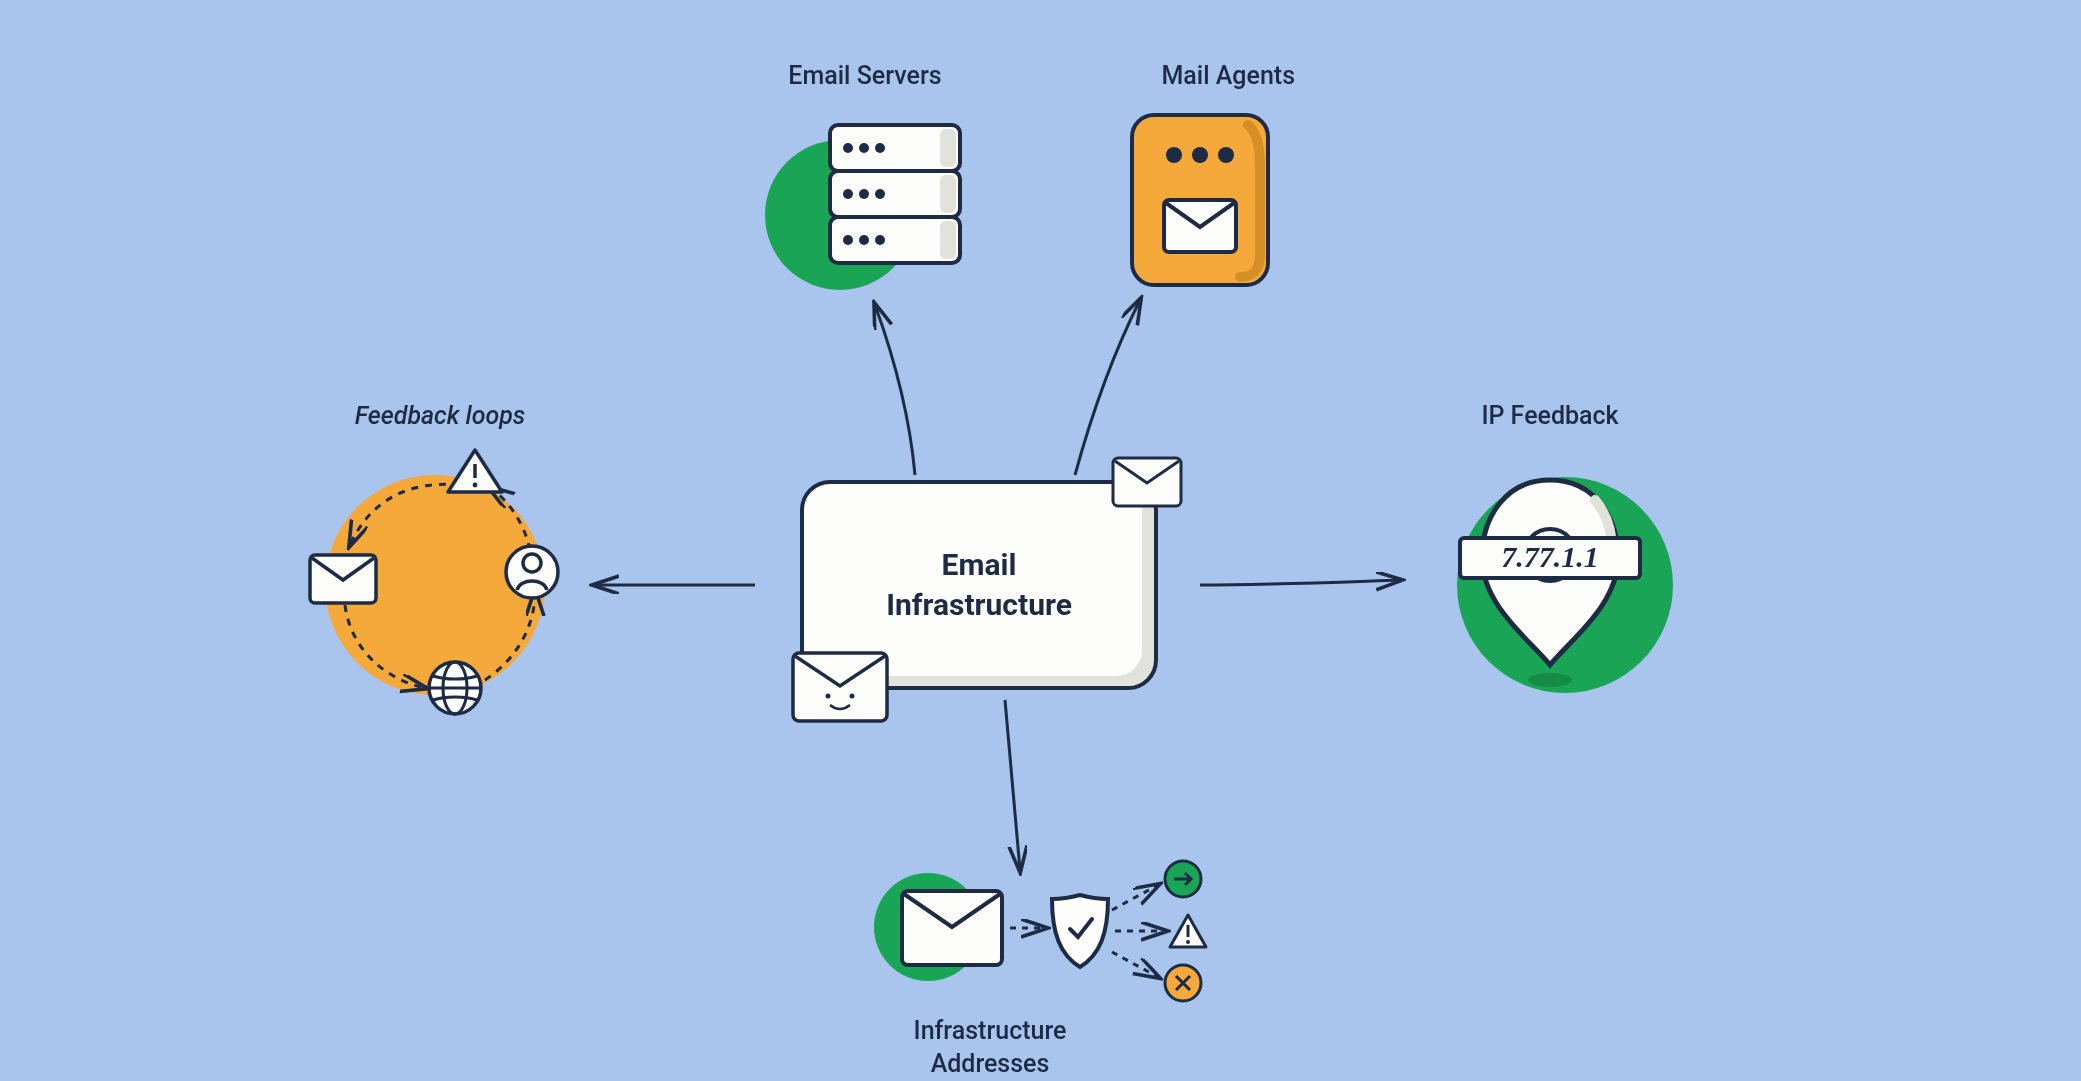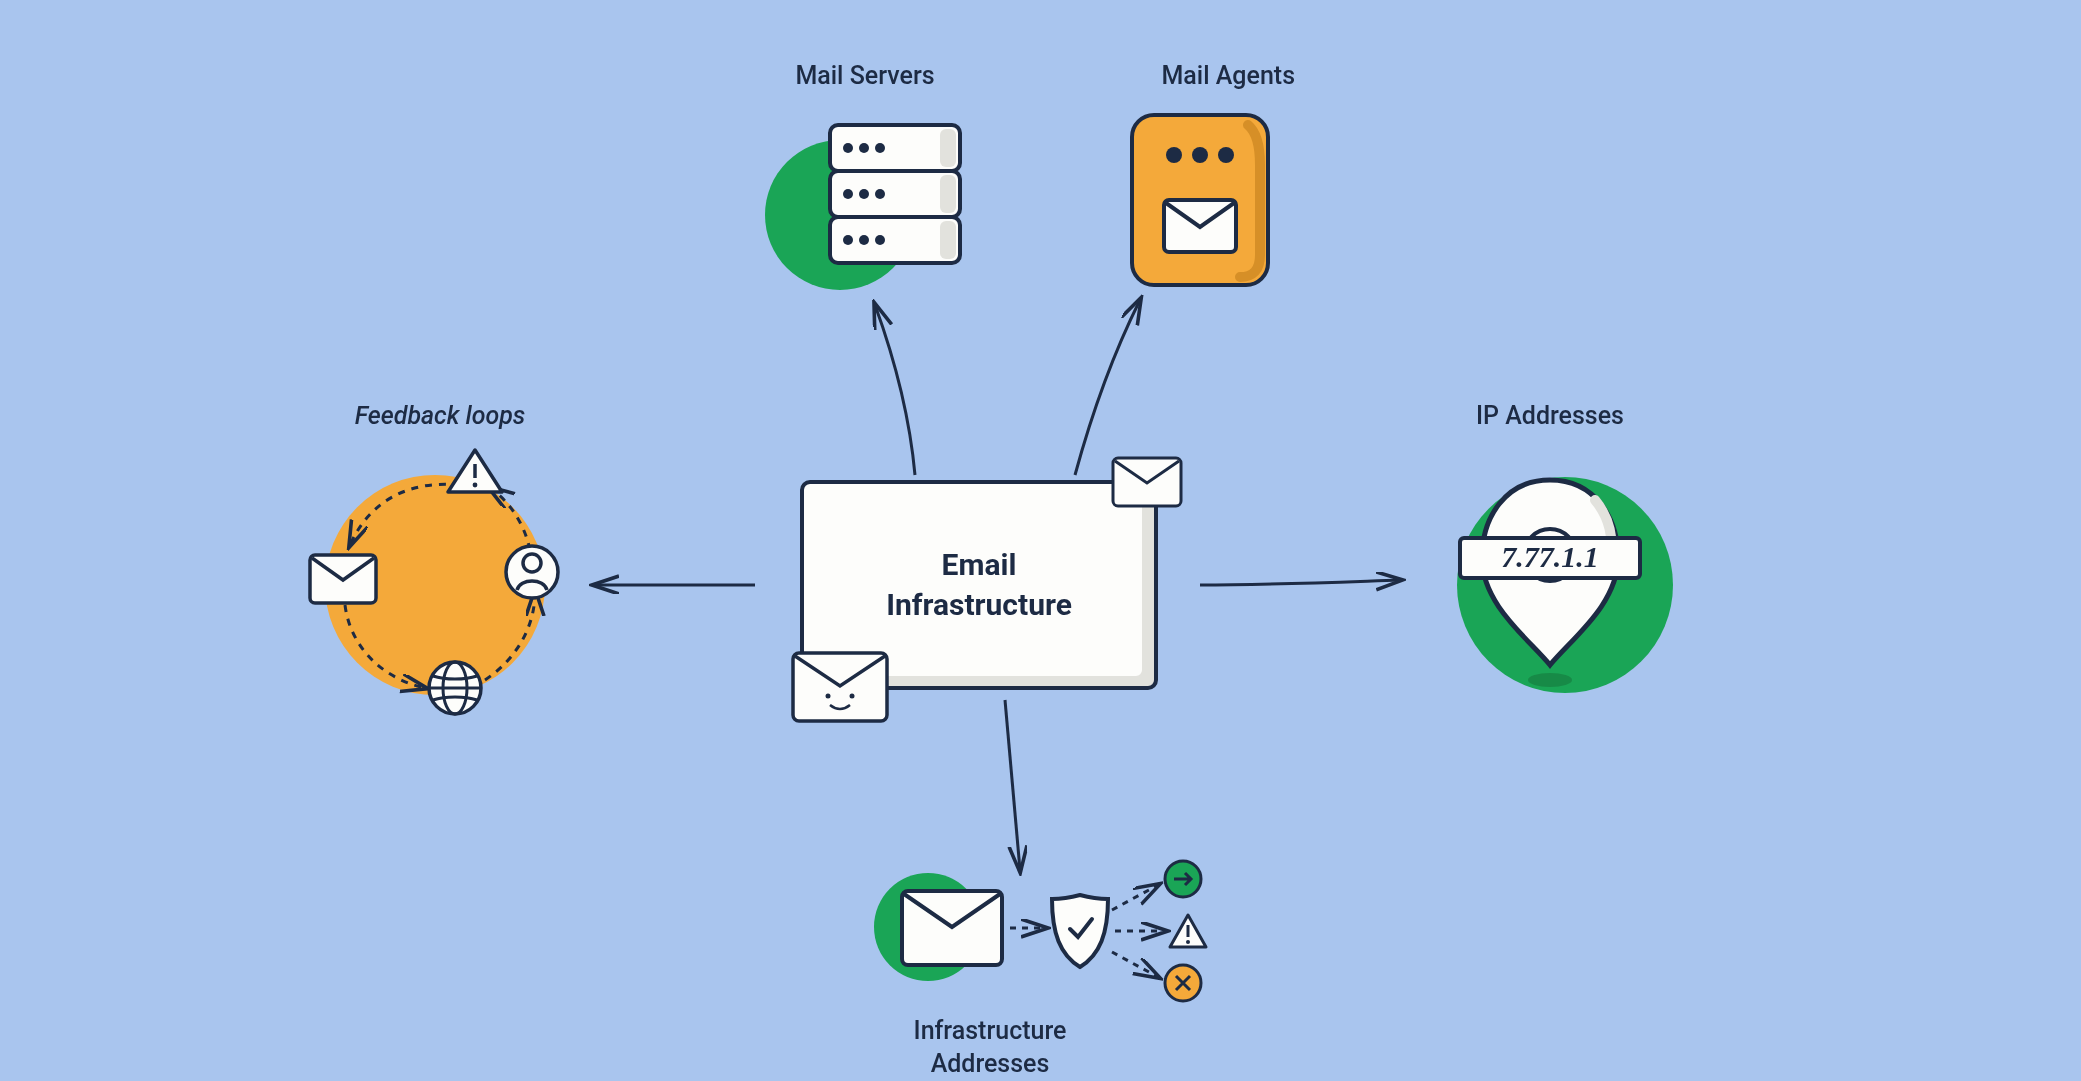--- a/index.html
+++ b/index.html
@@ -22,21 +22,21 @@
   .node { position: absolute; font-weight: bold; }
   svg.full { position: absolute; top: 0; left: 0; width: 2081px; height: 1081px; pointer-events: none; }
   .center-card {
     position: absolute;
     left: 800px;
     top: 480px;
     width: 358px;
     height: 210px;
     background: #fdfdfb;
     border: 4px solid #1d2b44;
-    border-radius: 10px;
+    border-radius: 30px;
     display: flex;
     align-items: center;
     justify-content: center;
     box-shadow: inset -12px -10px 0 0 #e2e2dd;
   }
   .center-title {
     color: #1d2b44;
     font-size: 30px;
     font-weight: 700;
     text-align: center;
@@ -77,21 +77,21 @@
 </svg>
 
 <svg style="position:absolute; left:790px; top:650px;" width="100" height="74">
   <rect x="3" y="3" width="94" height="68" rx="6" fill="#fdfdfb" stroke="#1d2b44" stroke-width="3.5"></rect>
   <path d="M 5 6 L 50 36 L 95 6" fill="none" stroke="#1d2b44" stroke-width="3.5"></path>
   <circle cx="38" cy="46" r="2.5" fill="#1d2b44"></circle>
   <circle cx="62" cy="46" r="2.5" fill="#1d2b44"></circle>
   <path d="M 40 55 Q 50 63 60 55" fill="none" stroke="#1d2b44" stroke-width="2.5"></path>
 </svg>
 
-<div class="label" style="left:760px; top:60px; width:210px;">Mail Servers</div>
+<div class="label" style="left:760px; top:60px; width:210px;">Email Servers</div>
 <div class="node" style="left:760px; top:105px;">
   <svg width="210" height="190">
     <circle cx="80" cy="110" r="75" fill="#1aa556"></circle>
 
     <g>
       <rect x="70" y="20" width="130" height="46" rx="8" fill="#fdfdfb" stroke="#1d2b44" stroke-width="4"></rect>
       <rect x="70" y="66" width="130" height="46" rx="8" fill="#fdfdfb" stroke="#1d2b44" stroke-width="4"></rect>
       <rect x="70" y="112" width="130" height="46" rx="8" fill="#fdfdfb" stroke="#1d2b44" stroke-width="4"></rect>
 
       <circle cx="88" cy="43" r="5" fill="#1d2b44"></circle>
@@ -118,21 +118,21 @@
     <path d="M 128 20 Q 140 30 140 60 L 140 150 Q 140 172 120 172" fill="none" stroke="#d68f27" stroke-width="10" stroke-linecap="round"></path>
     <circle cx="54" cy="50" r="8" fill="#1d2b44"></circle>
     <circle cx="80" cy="50" r="8" fill="#1d2b44"></circle>
     <circle cx="106" cy="50" r="8" fill="#1d2b44"></circle>
 
     <rect x="44" y="95" width="72" height="52" rx="5" fill="#fdfdfb" stroke="#1d2b44" stroke-width="4"></rect>
     <path d="M 46 98 L 80 122 L 114 98" fill="none" stroke="#1d2b44" stroke-width="4"></path>
   </svg>
 </div>
 
-<div class="label" style="left:1440px; top:400px; width:220px;">IP Addresses</div>
+<div class="label" style="left:1440px; top:400px; width:220px;">IP Feedback</div>
 <div class="node" style="left:1420px; top:440px;">
   <svg width="260" height="260">
     <circle cx="145" cy="145" r="108" fill="#1aa556"></circle>
 
     <path d="M 130 40 C 85 40, 62 78, 62 118 C 62 165, 110 200, 130 225 C 150 200, 198 165, 198 118 C 198 78, 175 40, 130 40 Z" fill="#fdfdfb" stroke="#1d2b44" stroke-width="5"></path>
     <path d="M 175 60 C 190 78 194 100 190 118" fill="none" stroke="#e2e2dd" stroke-width="10" stroke-linecap="round"></path>
     <ellipse cx="130" cy="240" rx="22" ry="7" fill="#178a47"></ellipse>
 
     <circle cx="130" cy="115" r="26" fill="#fdfdfb" stroke="#1d2b44" stroke-width="4"></circle>
     <rect x="40" y="98" width="180" height="40" rx="4" fill="#fdfdfb" stroke="#1d2b44" stroke-width="4"></rect>

